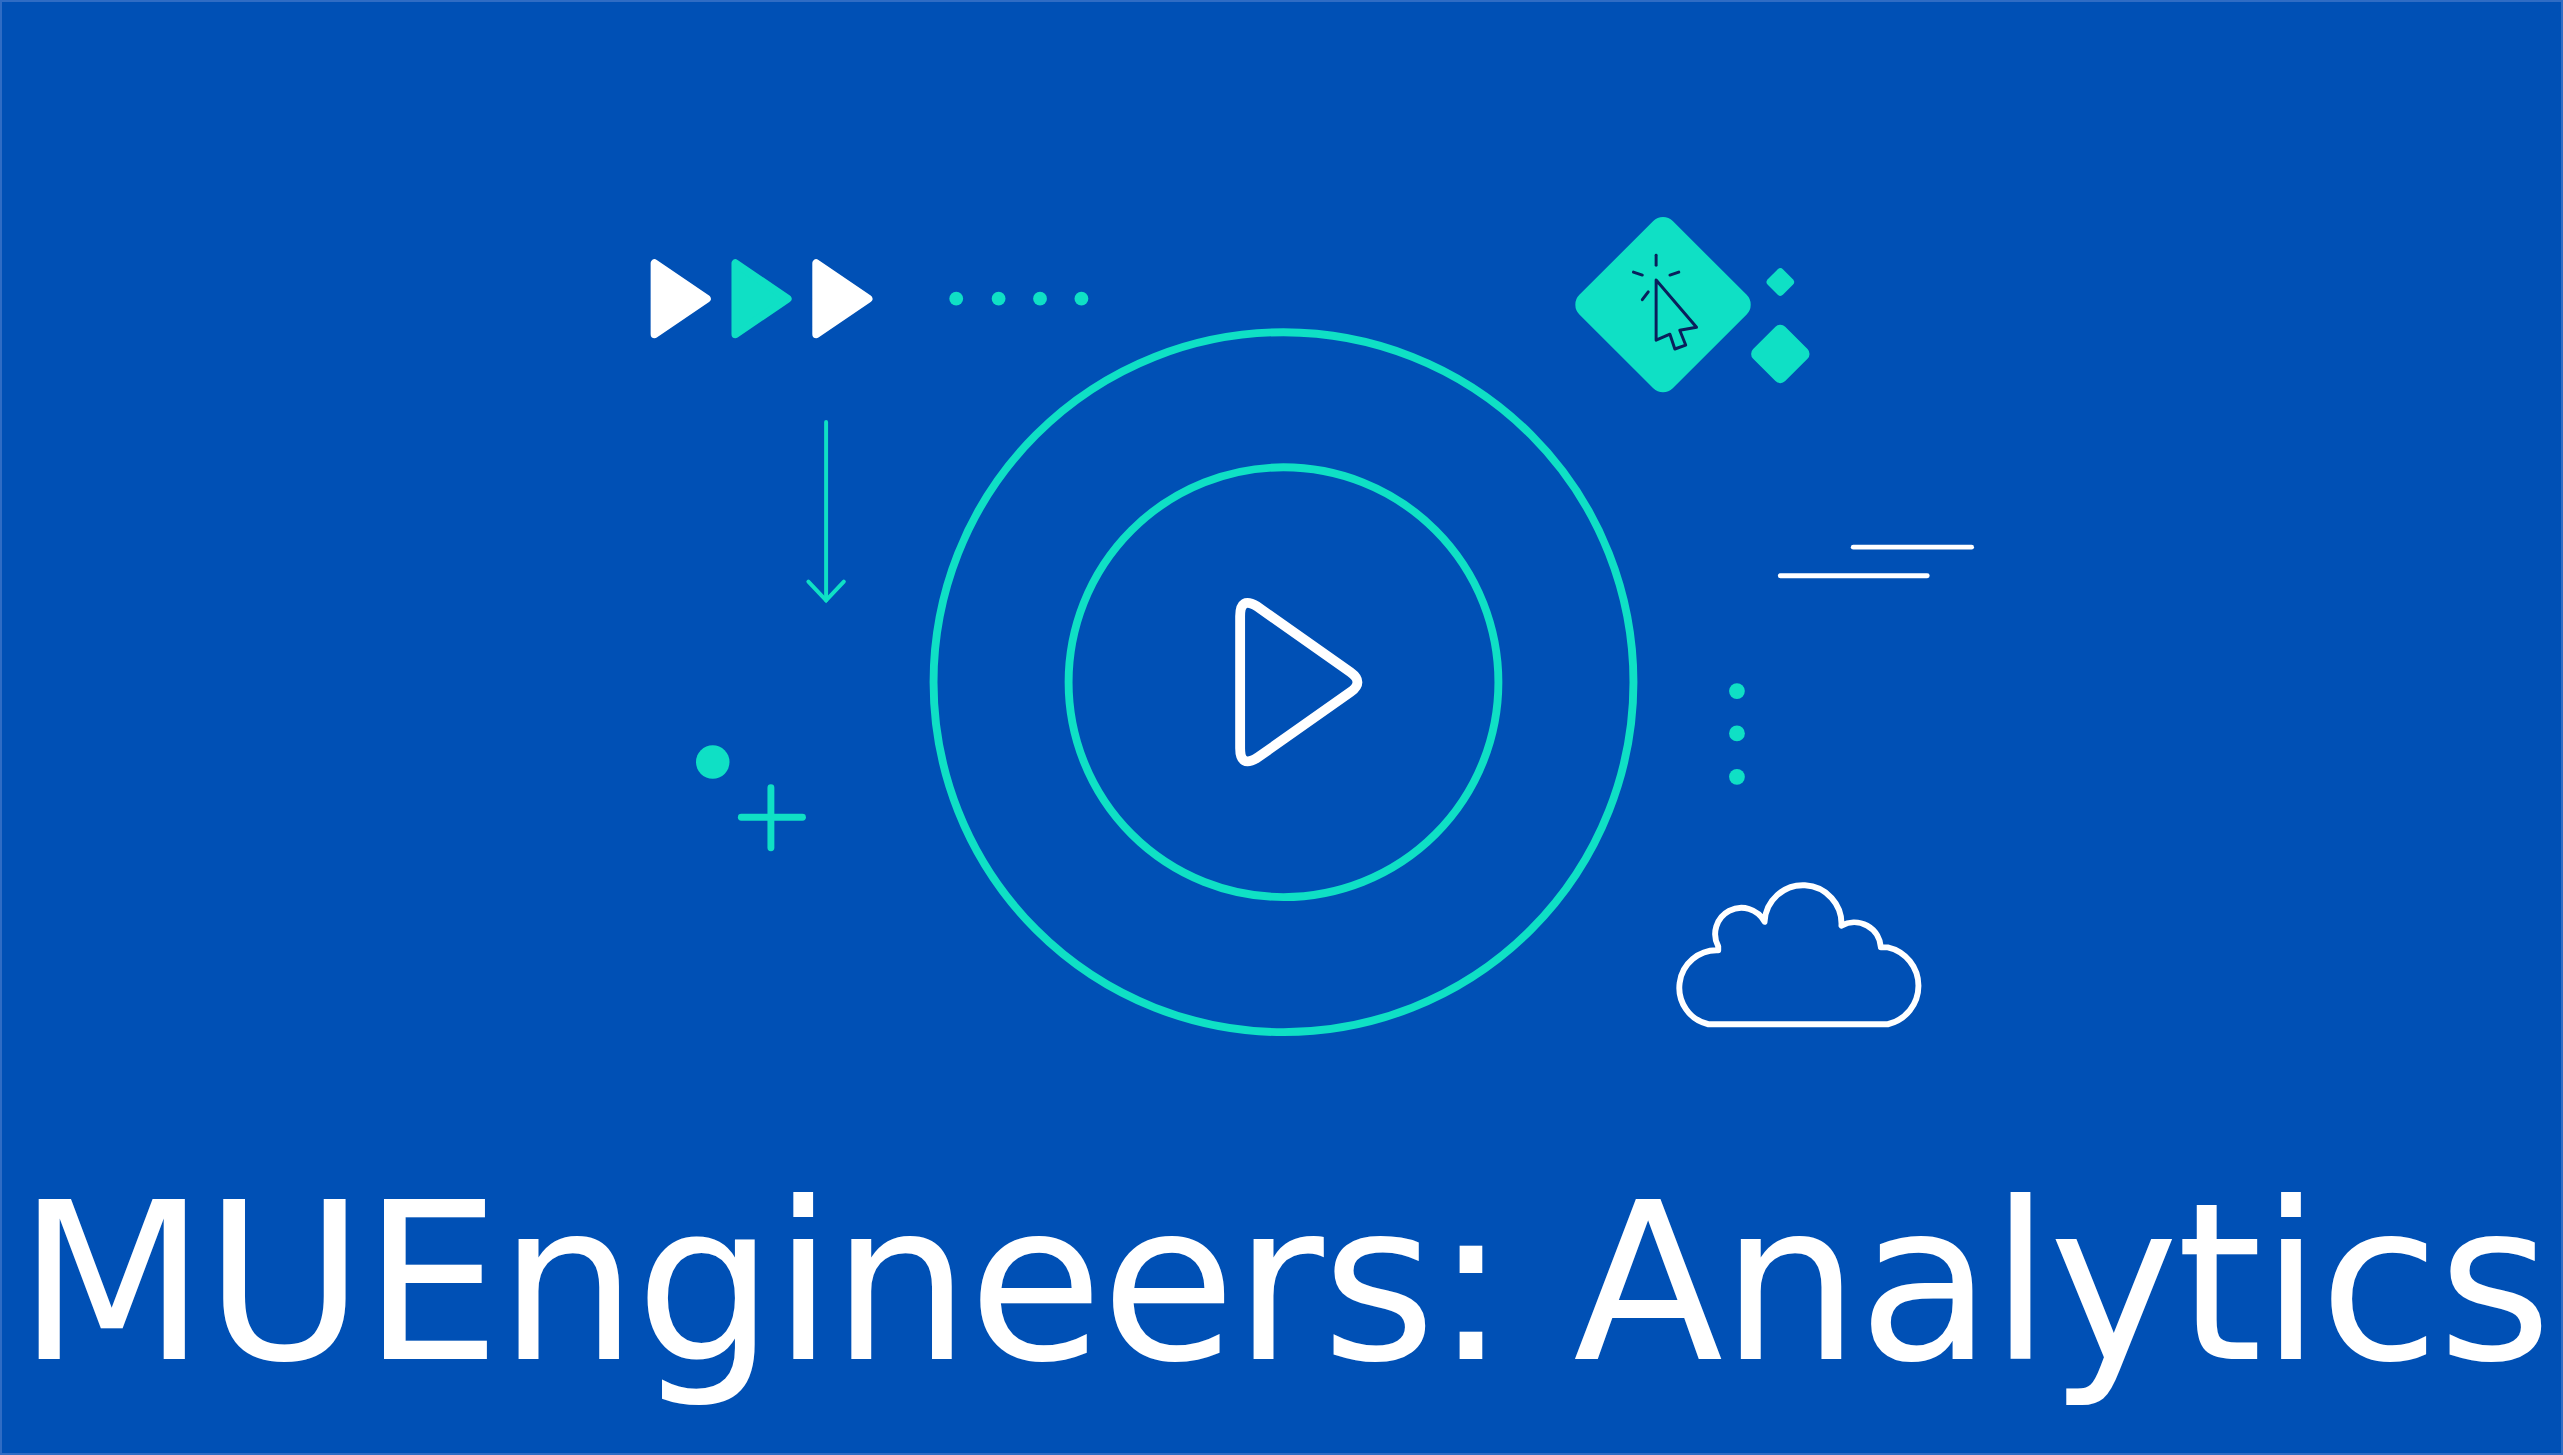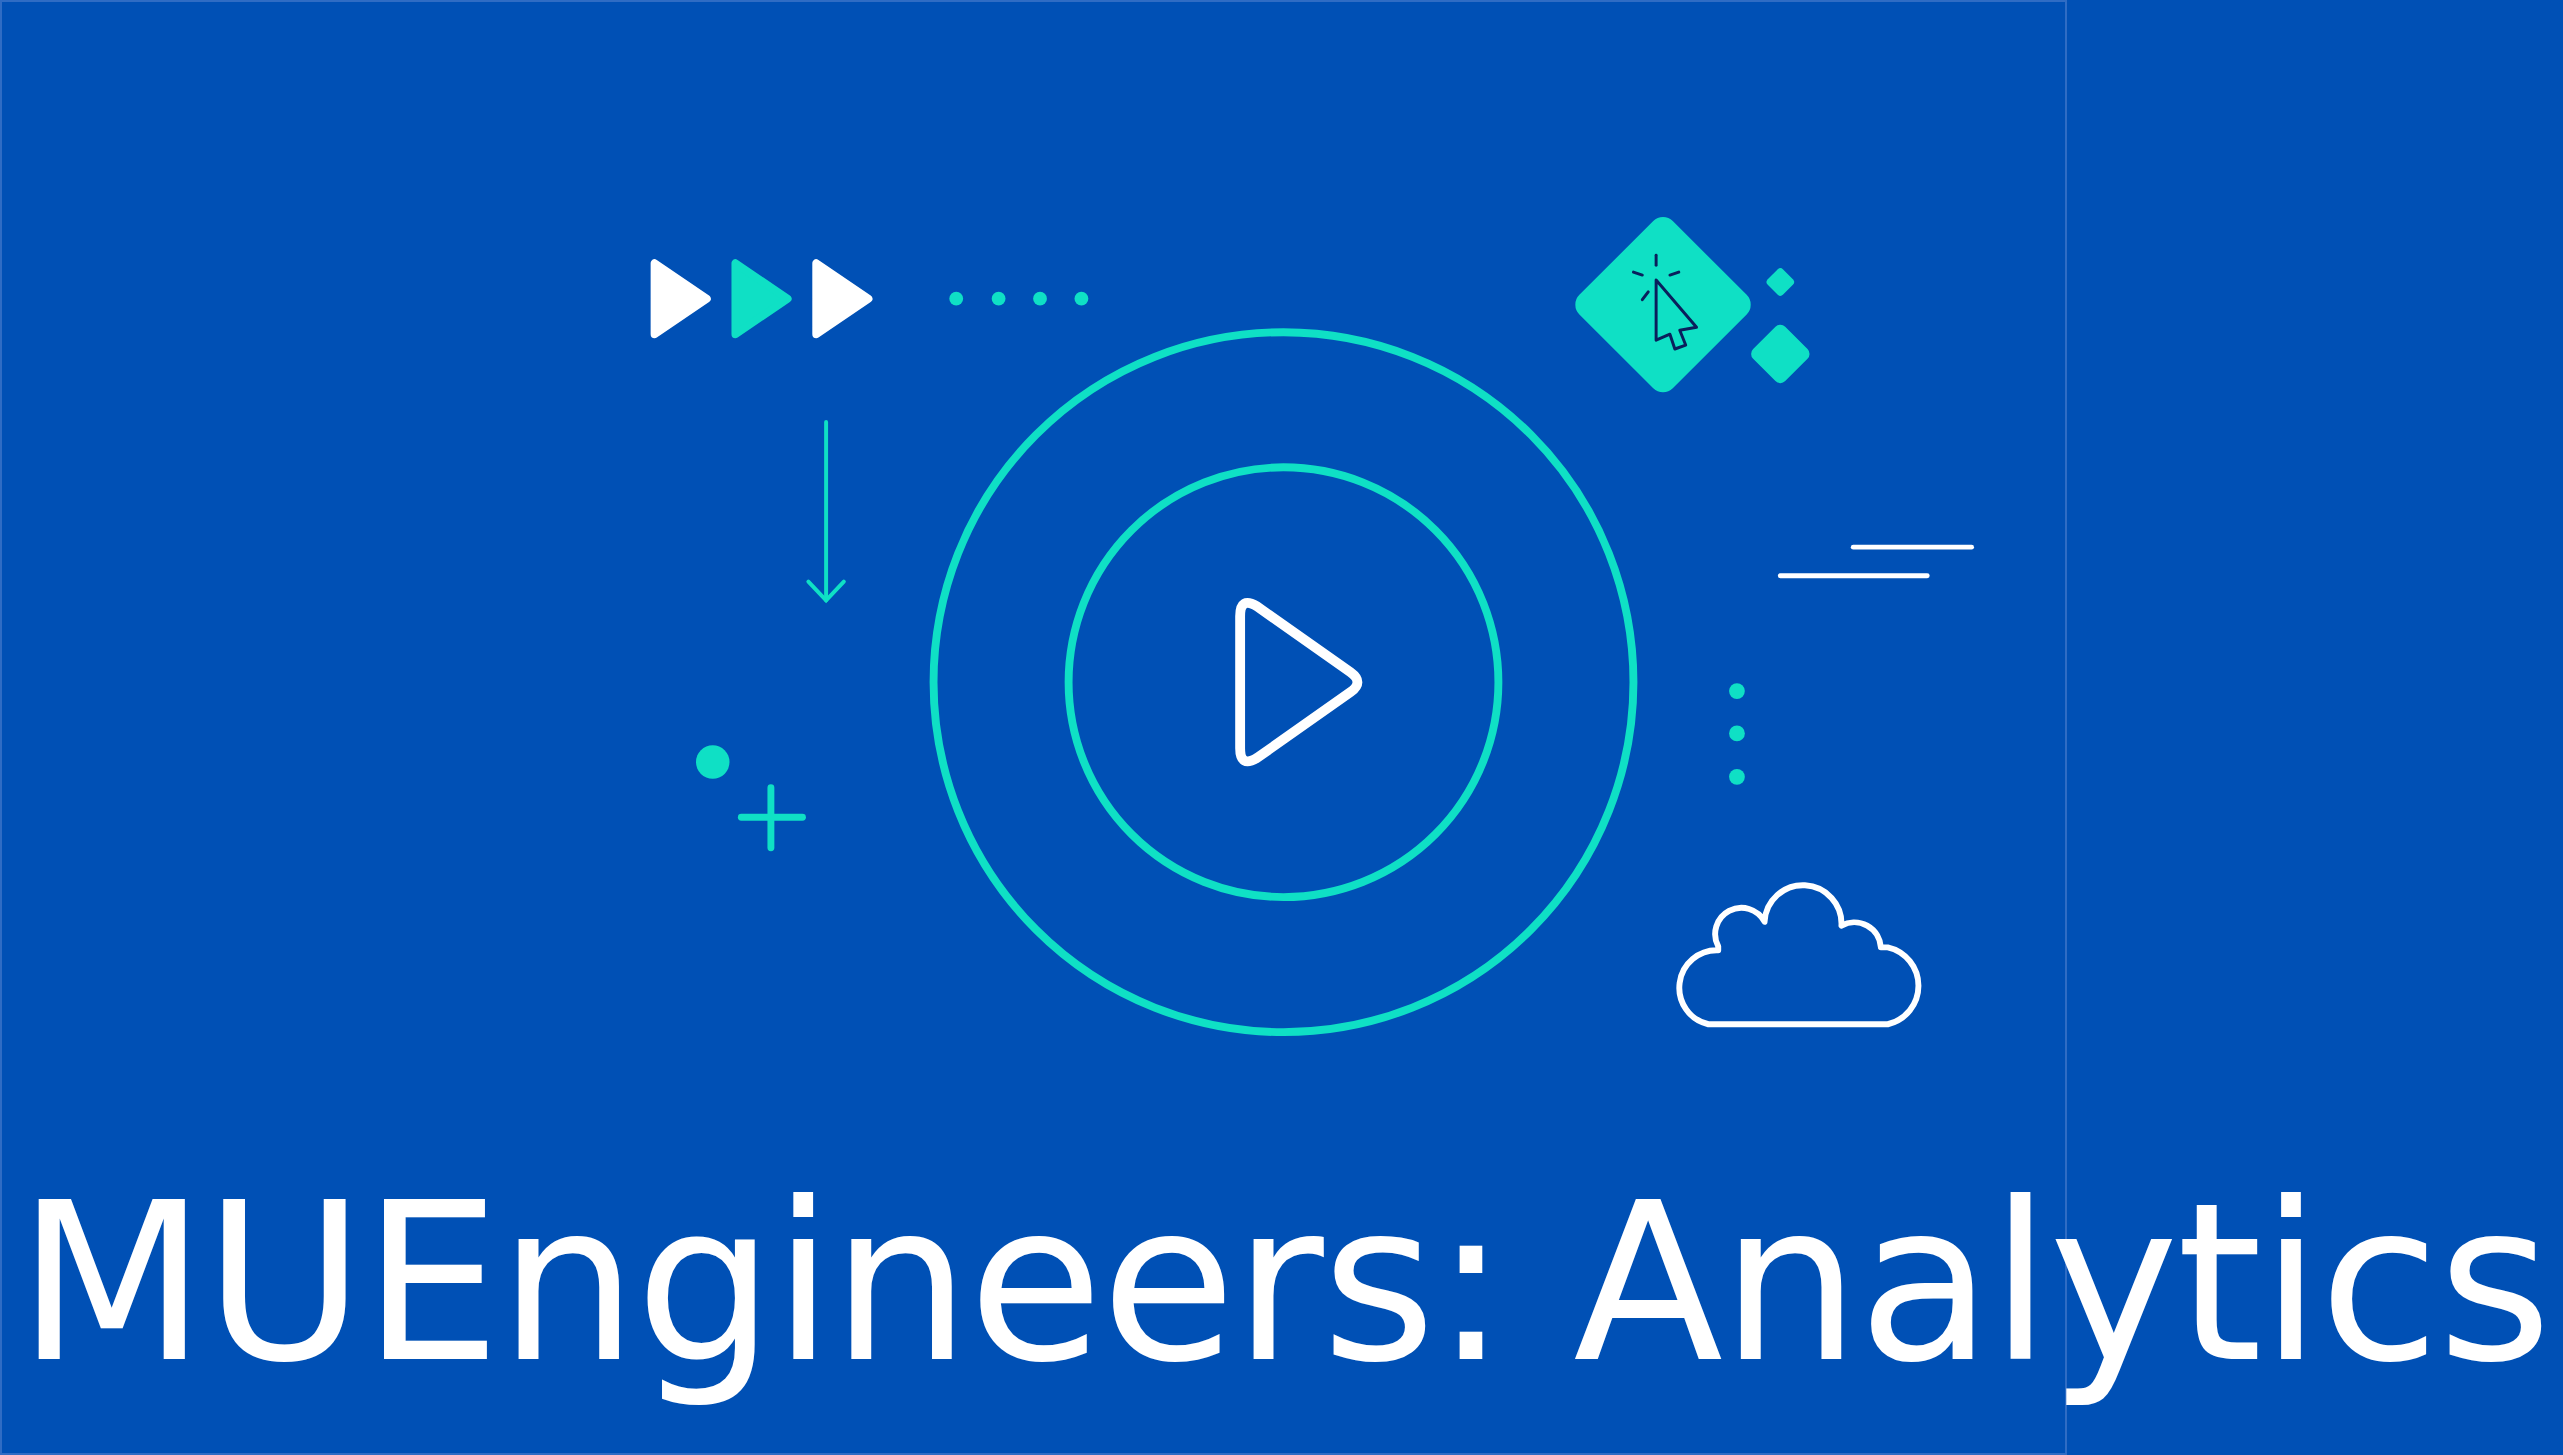--- a/index.html
+++ b/index.html
@@ -1,18 +1,18 @@
 <!DOCTYPE html>
 <html><head>
 <meta charset="utf-8">
 <style>
   html, body { margin: 0; padding: 0; }
   body { width: 2563px; height: 1455px; overflow: hidden; background: #0050B5; }
   .frame {
-    position: relative; width: 2067px; height: 1455px;
+    position: relative; width: 2563px; height: 1455px;
     background: #0050B5; box-sizing: border-box;
     border: 2px solid #2F6CC4;
   }
   svg.art { position: absolute; left: 0; top: 0; }
   .title {
     position: absolute; left: 0; top: 1144px; width: 2563px;
     text-align: center; color: #FFFFFF;
     font-family: "DejaVu Sans", "Liberation Sans", sans-serif;
     font-size: 219px; font-weight: 400; letter-spacing: -2px;
     line-height: 276px; white-space: nowrap;

